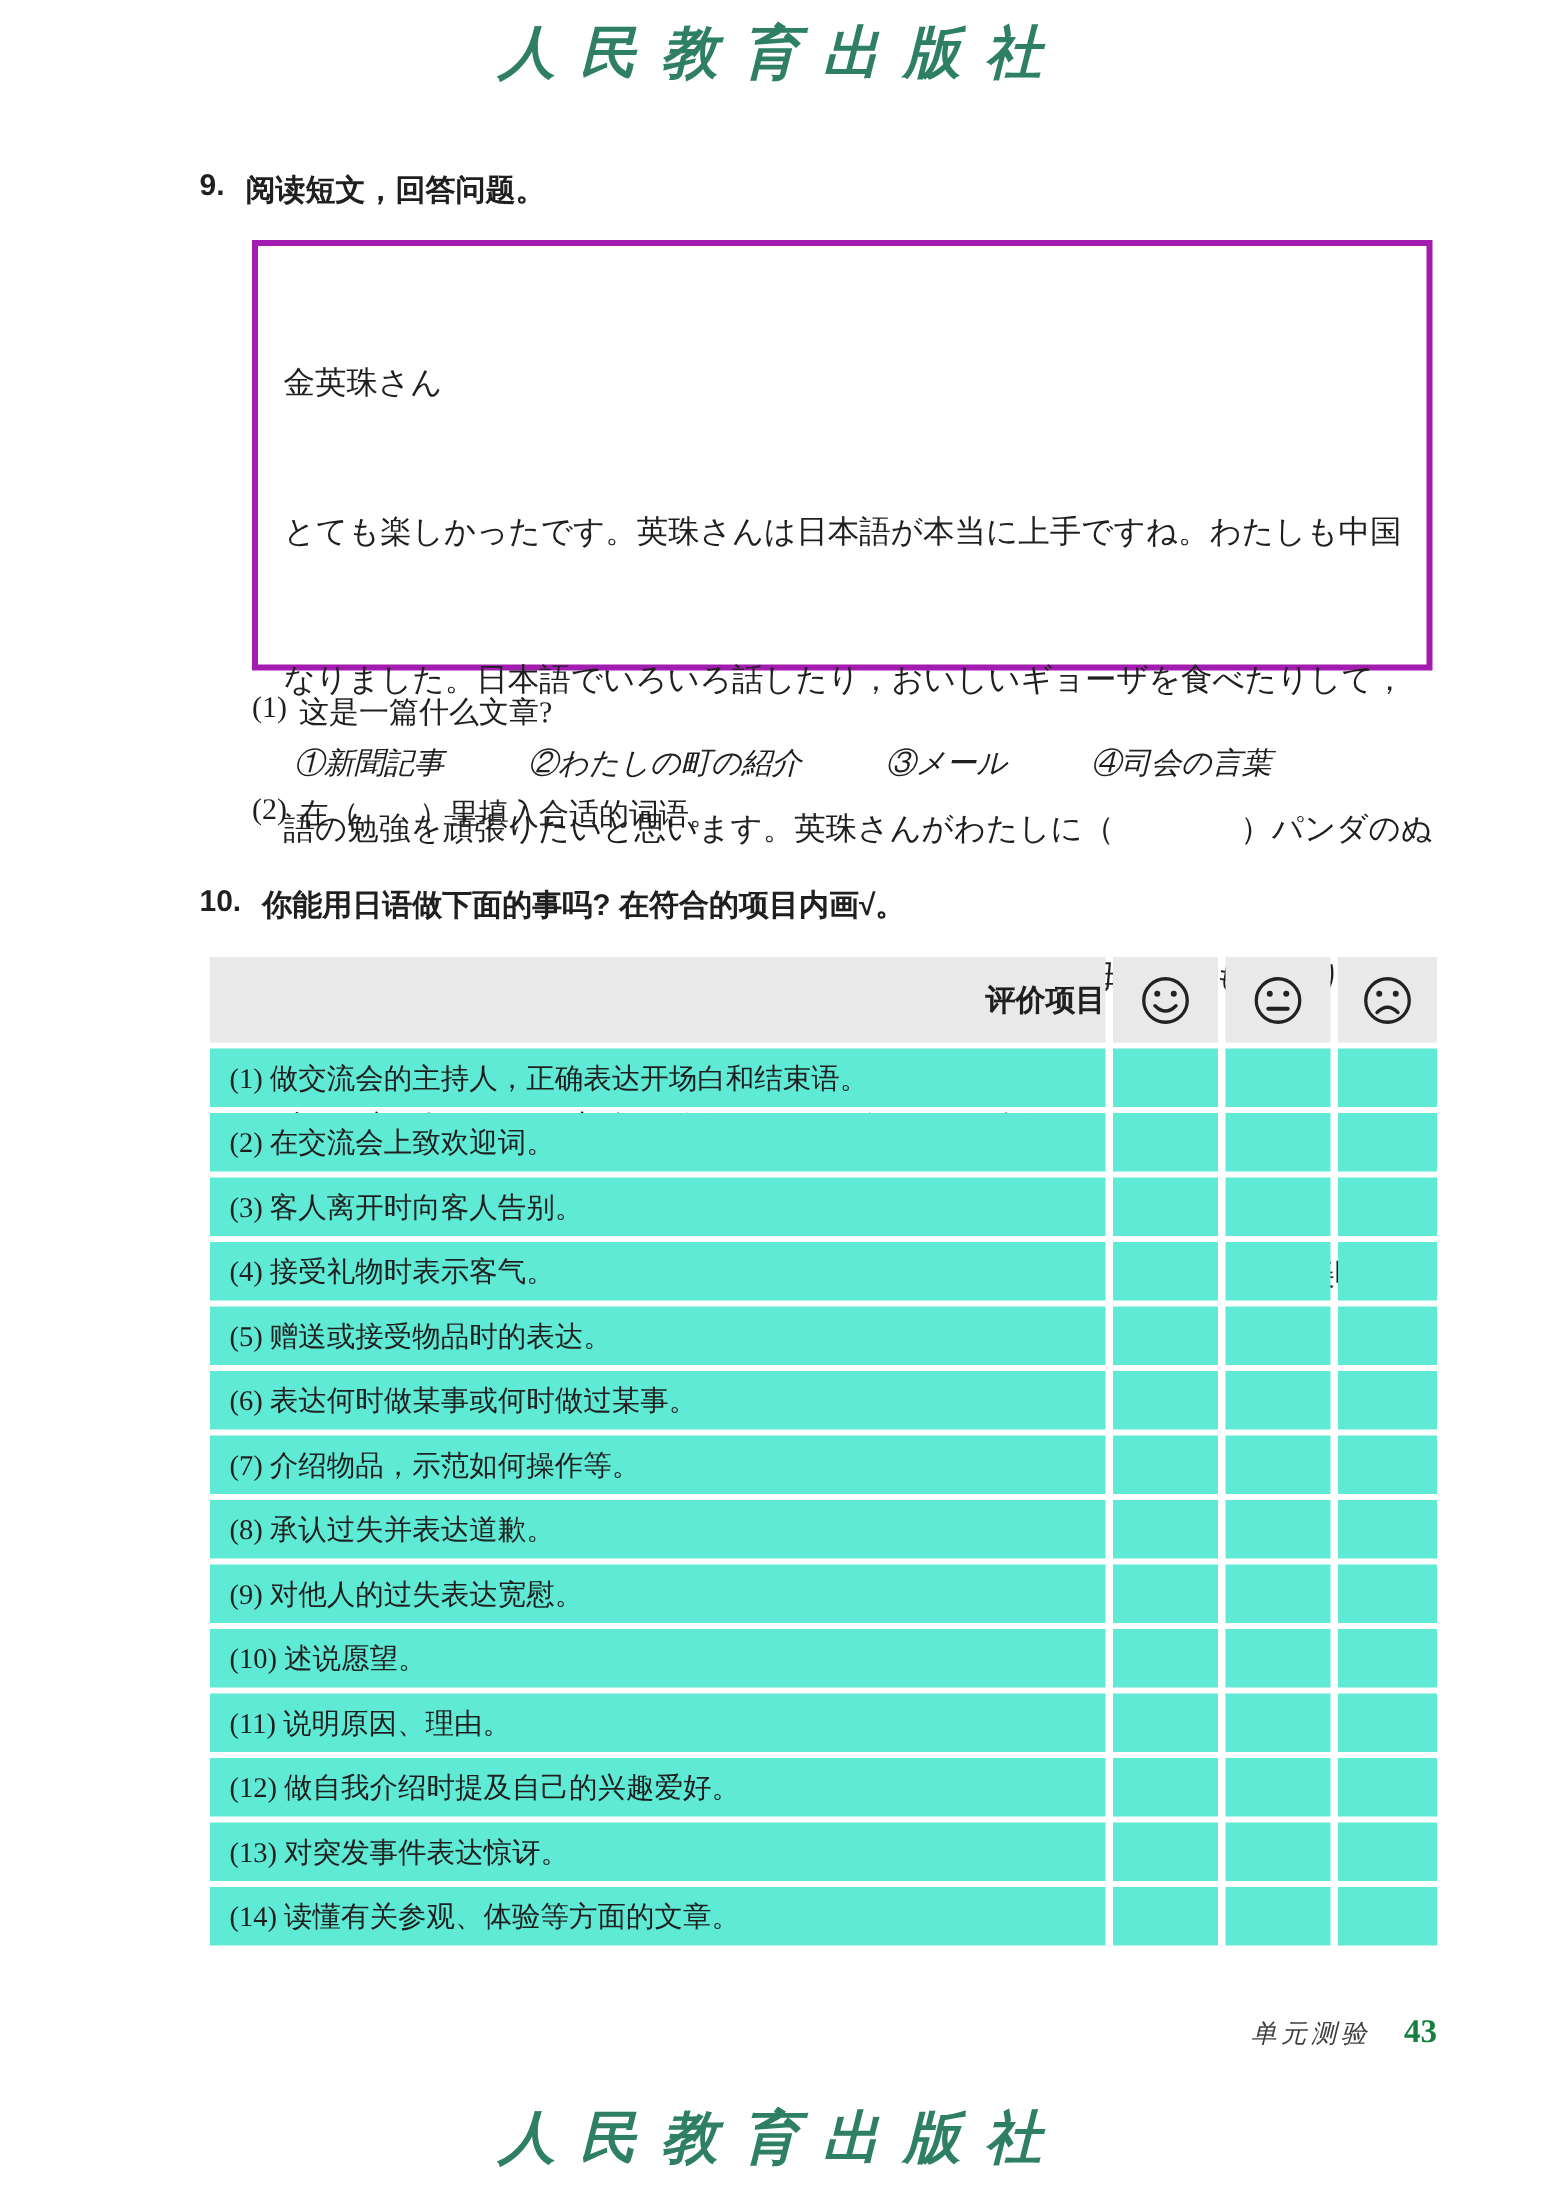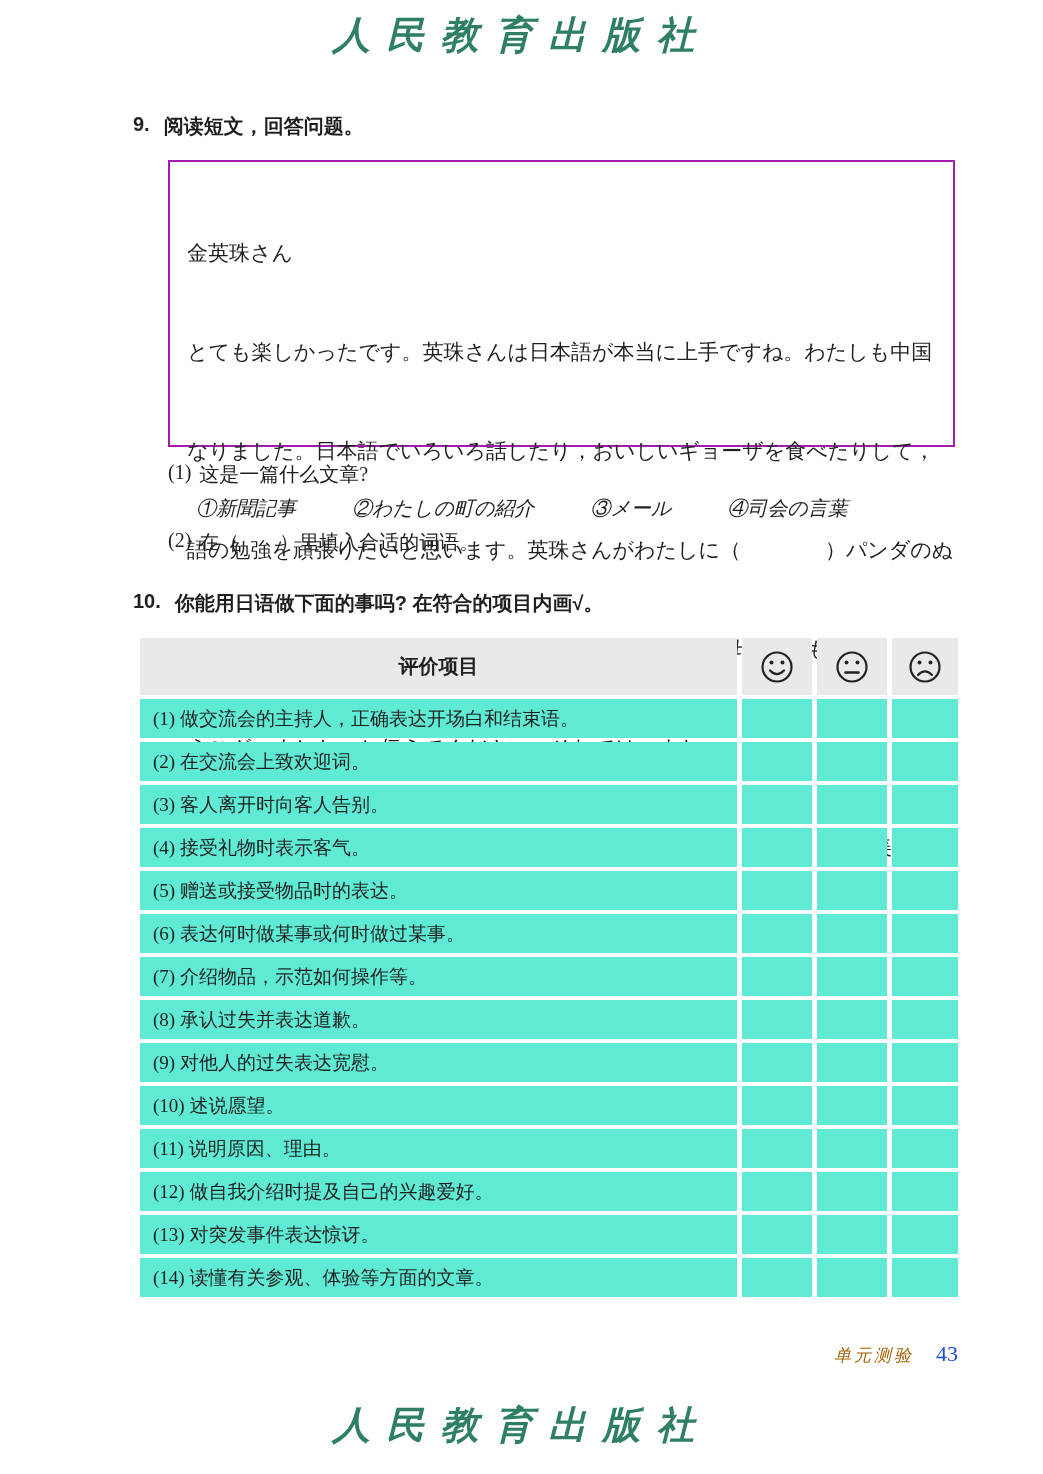--- a/index.html
+++ b/index.html
@@ -28,21 +28,21 @@
     font-family:"Liberation Sans", sans-serif;
     font-weight:bold; font-size:20px;
     display:flex; gap:14px; white-space:nowrap;
   }
   #q9-heading { top:113px; }
   #q10-heading { top:590px; }
 
   .letter-box {
     position:absolute; left:168px; top:160px;
     width:787px; height:287px;
-    border:2px solid #a21caf;
+    border:4px solid #a21caf;
     box-sizing:border-box;
     padding:9px 16px 0 17px;
     font-size:21px; line-height:33px;
     white-space:pre;
   }
   .letter-line { white-space:pre; }
   .letter-signature { text-align:right; padding-right:24px; }
 
   .subq {
     position:absolute; left:168px;
@@ -58,39 +58,39 @@
 
   .eval-table { position:absolute; left:140px; top:638px; width:818px; }
   .trow {
     display:grid;
     grid-template-columns:597px 70px 70px 66px;
     column-gap:5px;
     margin-bottom:4px;
   }
   .thead .cell { background:#e9e9e9; height:57px; }
   .thead .item-cell {
-    display:flex; align-items:center; justify-content:center;
+    display:flex; align-items:center; justify-content:flex-end;
     font-family:"Liberation Sans", sans-serif;
     font-weight:bold; font-size:20px;
   }
   .thead .rate-cell { display:flex; align-items:center; justify-content:center; }
   .tbody-row .cell { background:#5eead4; height:39px; }
   .tbody-row .item-cell {
     display:flex; align-items:center;
     padding-left:13px; box-sizing:border-box;
     font-size:19px; white-space:nowrap;
   }
   .face-icon { display:block; }
 
   .footer {
     position:absolute; top:1341px; right:85px;
     display:flex; align-items:baseline; gap:22px;
   }
-  .footer-label { font-style:italic; font-size:17px; color:#a16207; letter-spacing:3px; }
-  .footer-page { font-size:22px; color:#1d4ed8; font-family:"Liberation Serif", serif; }
+  .footer-label { font-style:italic; font-size:17px; color:#404040; letter-spacing:3px; }
+  .footer-page { font-size:22px; color:#15803d; font-family:"Liberation Serif", serif;font-weight:bold; }
 </style>
 </head>
 <body>
 
 <div class="logo logo-top">人民教育出版社</div>
 
 <div class="q-heading" id="q9-heading">
   <span>9.</span>
   <span>阅读短文，回答问题。</span>
 </div>

